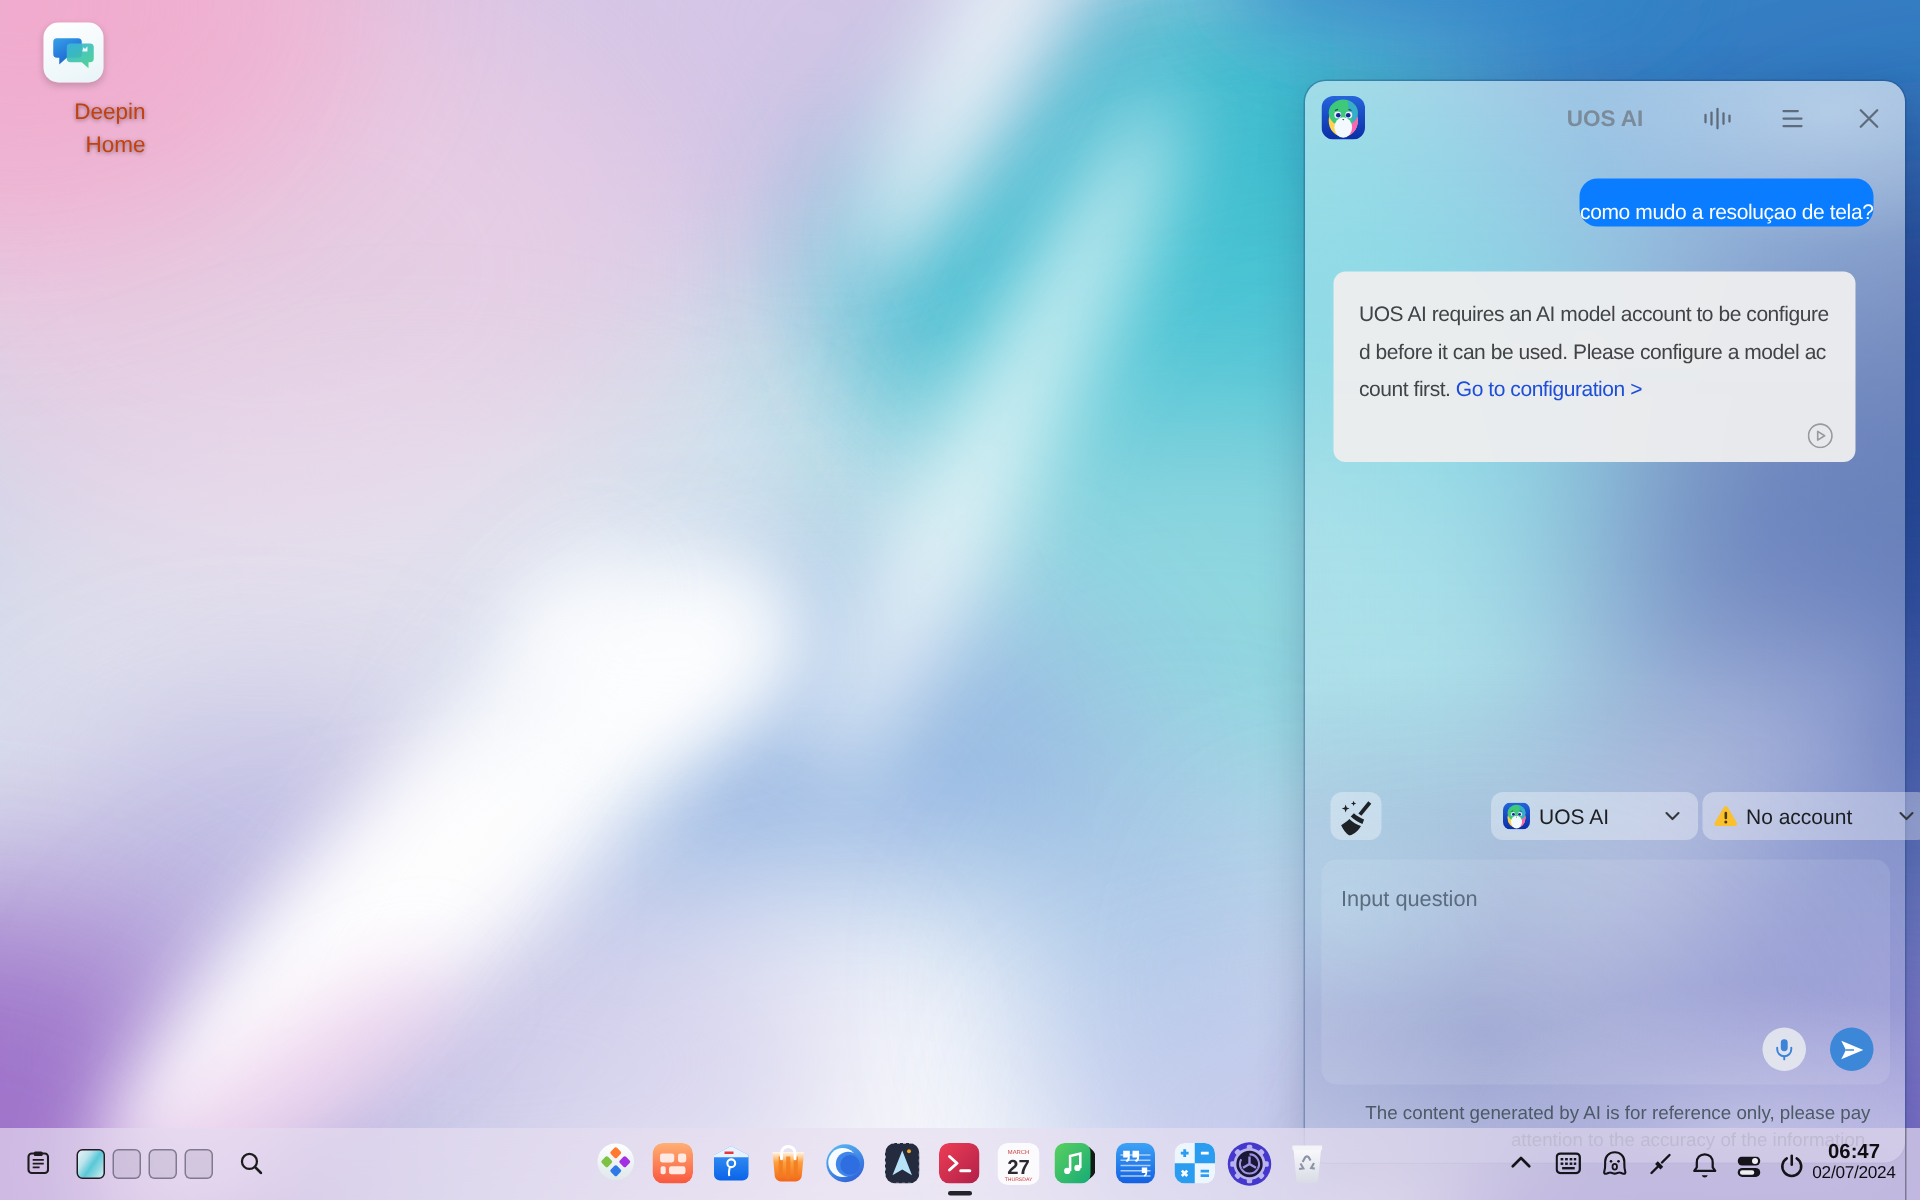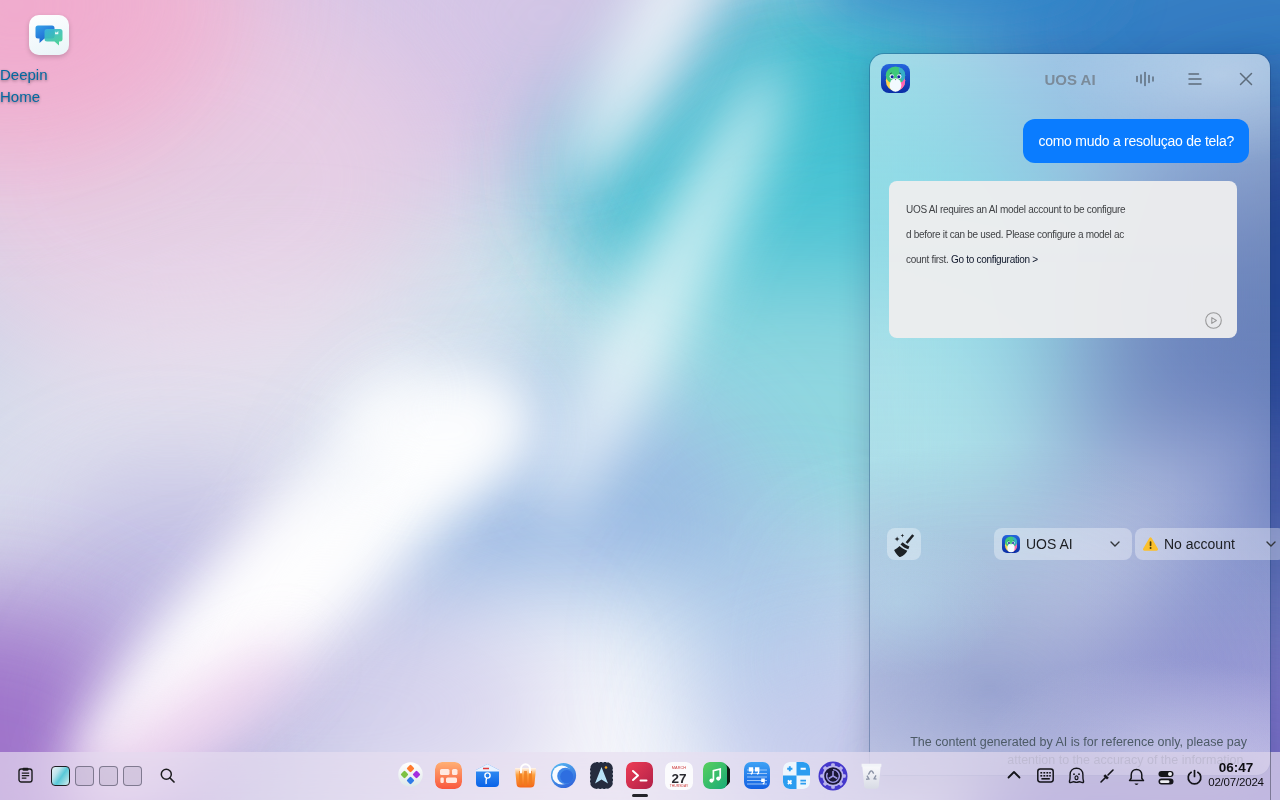--- a/index.html
+++ b/index.html
@@ -1,42 +1,42 @@
 <!DOCTYPE html>
 <html><head>
 <meta charset="utf-8">
 <style>
   * { margin:0; padding:0; box-sizing:border-box; }
   html,body { width:1280px; height:800px; overflow:hidden; font-family:"Liberation Sans", sans-serif; }
   #wall { position:absolute; left:0; top:0; width:1280px; height:800px; background:#cdd4e8; }
   #desk-icon { position:absolute; left:29px; top:15px; width:40px; height:40px; border-radius:10px;
     background:linear-gradient(160deg,#ffffff,#e8f4f8); box-shadow:0 2px 5px rgba(0,0,0,0.18); }
-  #desk-label { position:absolute; left:0px; top:64px; width:97px; text-align:left; color:#0369a1;
+  #desk-label { position:absolute; left:0px; top:64px; width:97px; text-align:right; color:#c2410c;
     font-size:15px; line-height:22px; text-shadow:0 1px 3px rgba(0,0,0,0.45); }
 
   
   #panel { position:absolute; left:870px; top:10px; width:400px; height:721px; border-radius:14px;
     background:linear-gradient(180deg, rgba(252,255,255,0.52) 0%, rgba(246,250,255,0.36) 30%, rgba(242,246,252,0.26) 60%, rgba(244,246,254,0.32) 85%, rgba(250,250,255,0.52) 100%);
     backdrop-filter: blur(42px) saturate(1.05);
     box-shadow:0 0 0 1px rgba(30,70,120,0.35), 0 8px 30px rgba(20,40,90,0.25);margin-top:44px; }
   #pshade { position:absolute; left:0; top:0; width:100%; height:100%; border-radius:14px;
     background:
       radial-gradient(260px 140px at 72% 97%, rgba(255,255,255,0.30), rgba(255,255,255,0) 70%),
       radial-gradient(240px 130px at 88% 3%, rgba(255,255,255,0.28), rgba(255,255,255,0) 70%),
       radial-gradient(150px 100px at 7% 76%, rgba(185,225,238,0.40), rgba(185,225,238,0) 75%),
       radial-gradient(400px 290px at 30% 88%, rgba(95,114,178,0.52), rgba(95,114,178,0) 85%); }
   #ptitle { position:absolute; top:17px; left:0; width:100%; text-align:center; font-size:15px; font-weight:bold; color:#7b8b9a; }
   #plogo { position:absolute; left:11px; top:10px; }
   .hicon { position:absolute; }
-  #pbubble { position:absolute; right:21px; top:65px; height:44px; border-radius:12px; background:#0a7cff;
-    color:#fff; font-size:14px; letter-spacing:-0.25px; line-height:44px; padding:0 15px; }
-  #pcard { position:absolute; left:19px; top:127px; width:348px; height:157px; border-radius:8px;
-    background:rgba(237,237,238,0.96); color:#414346; font-size:10px; letter-spacing:-0.3px; }
+  #pbubble { position:absolute; right:21px; top:65px; height:32px; border-radius:12px; background:#0a7cff;
+    color:#fff; font-size:14px; letter-spacing:-0.25px; line-height:44px; padding:0 0; }
+  #pcard { position:absolute; left:19px; top:127px; width:348px; height:127px; border-radius:8px;
+    background:rgba(237,237,238,0.96); color:#414346; font-size:14px; letter-spacing:-0.3px; }
   #pcard .txt { padding:16px 16px 0 17px; line-height:25px; }
-  #pcard a { color:#0f172a; text-decoration:none; }
+  #pcard a { color:#1d4ed8; text-decoration:none; }
   #pcard .play { position:absolute; right:15px; bottom:9px; }
   .ctl { position:absolute; top:474px; height:32px; border-radius:8px; background:rgba(255,255,255,0.34); }
   #broom { left:17px; width:34px; }
   #ddmodel { left:124px; width:138px; }
   #ddacct { left:265px; width:151px; }
   .ctl .lab { font-size:14px; color:#1c1e22; line-height:18px; }
   #pinput { position:absolute; left:11px; top:519px; width:379px; height:150px; border-radius:10px;
     background:rgba(255,255,255,0.10); }
   #pinput .ph { position:absolute; left:13px; top:19px; font-size:14.5px; color:#5b6c7e; }
   #mic { position:absolute; right:56px; bottom:9px; width:29px; height:29px; border-radius:50%; background:rgba(233,236,240,0.85); }
@@ -201,20 +201,36 @@
     <svg width="17" height="15" viewBox="0 0 17 15" style="position:absolute;left:7px;top:9px">
       <path d="M7.2 1.2 a1.6 1.6 0 0 1 2.6 0 l6 10.2 a1.5 1.5 0 0 1 -1.3 2.3 l-12 0 a1.5 1.5 0 0 1 -1.3 -2.3 z" fill="#fbc02d"></path>
       <rect x="7.7" y="4.2" width="1.7" height="5" rx="0.8" fill="#4a3a00"></rect>
       <circle cx="8.55" cy="11" r="1" fill="#4a3a00"></circle>
     </svg>
     <span class="lab" style="position:absolute;left:29px;top:7px">No account</span>
     <svg width="10" height="6" viewBox="0 0 10 6" style="position:absolute;right:10px;top:13px">
         <path d="M1 1 L5 5 L9 1" fill="none" stroke="#33373b" stroke-width="1.4" stroke-linecap="round"></path>
       </svg>
   </div>
+  <div id="pinput">
+      <div class="ph">Input question</div>
+    <div id="mic">
+      <svg width="15" height="15" viewBox="0 0 15 15" style="position:absolute;left:7px;top:7px">
+        <rect x="5.2" y="0.8" width="4.6" height="8" rx="2.3" fill="#3d84d8"></rect>
+        <path d="M2.8 6.5 v1 a4.7 4.7 0 0 0 9.4 0 v-1" fill="none" stroke="#3d84d8" stroke-width="1.3" stroke-linecap="round"></path>
+        <path d="M7.5 12.4 v2" stroke="#3d84d8" stroke-width="1.3" stroke-linecap="round"></path>
+      </svg>
+    </div>
+    <div id="send">
+      <svg width="16" height="14" viewBox="0 0 16 14" style="position:absolute;left:7px;top:8px">
+        <path d="M0.5 0.8 L15.2 7 L0.5 13.2 L3.6 7 Z" fill="#ffffff"></path>
+        <path d="M3.6 7 L9 7" stroke="#3d87d8" stroke-width="1.1"></path>
+      </svg>
+    </div>
+  </div>
   <div id="pfoot">The content generated by AI is for reference only, please pay attention to the accuracy of the information.</div>
 </div>
 
 <div id="bar">
   <div class="sep"></div>
 
   <svg style="position:absolute;left:18px;top:15px" width="15" height="16" viewBox="0 0 15 16">
     <rect x="1" y="2" width="13" height="13" rx="2.2" fill="none" stroke="#1c1c1e" stroke-width="1.4"></rect>
     <rect x="4.5" y="0.7" width="6" height="3" rx="1" fill="#1c1c1e"></rect>
     <path d="M3.8 6.2 h7.4 M3.8 8.7 h7.4 M3.8 11.2 h4.6" stroke="#1c1c1e" stroke-width="1.2"></path>

